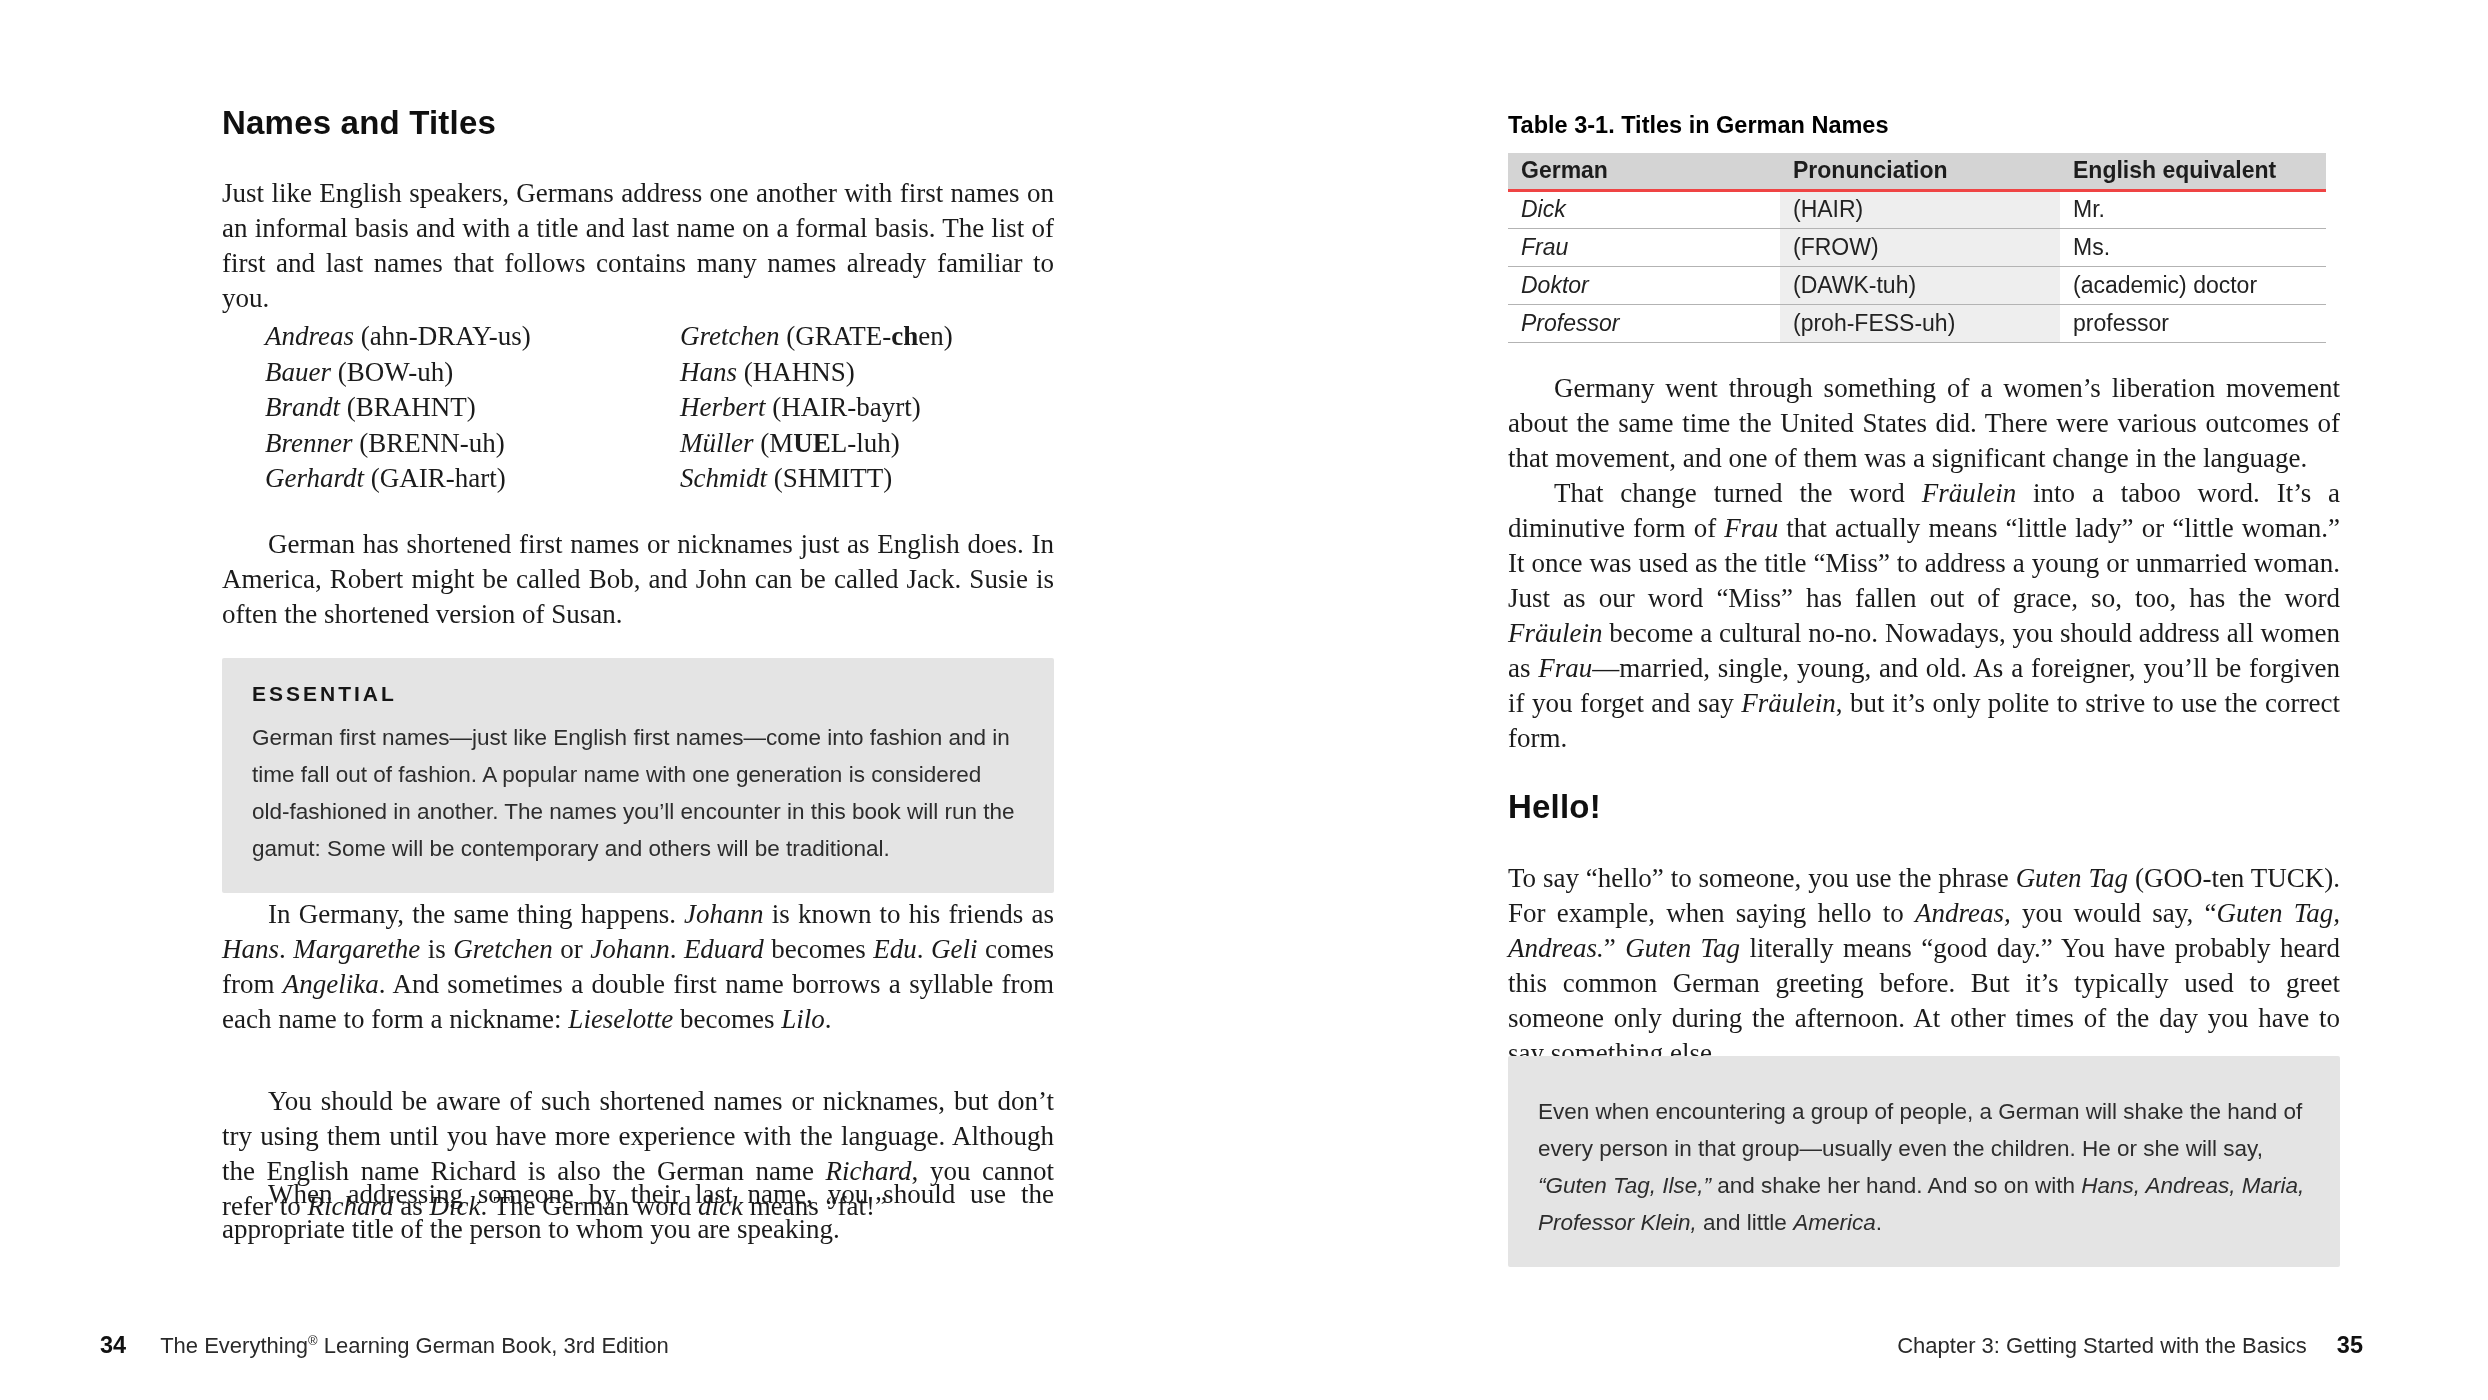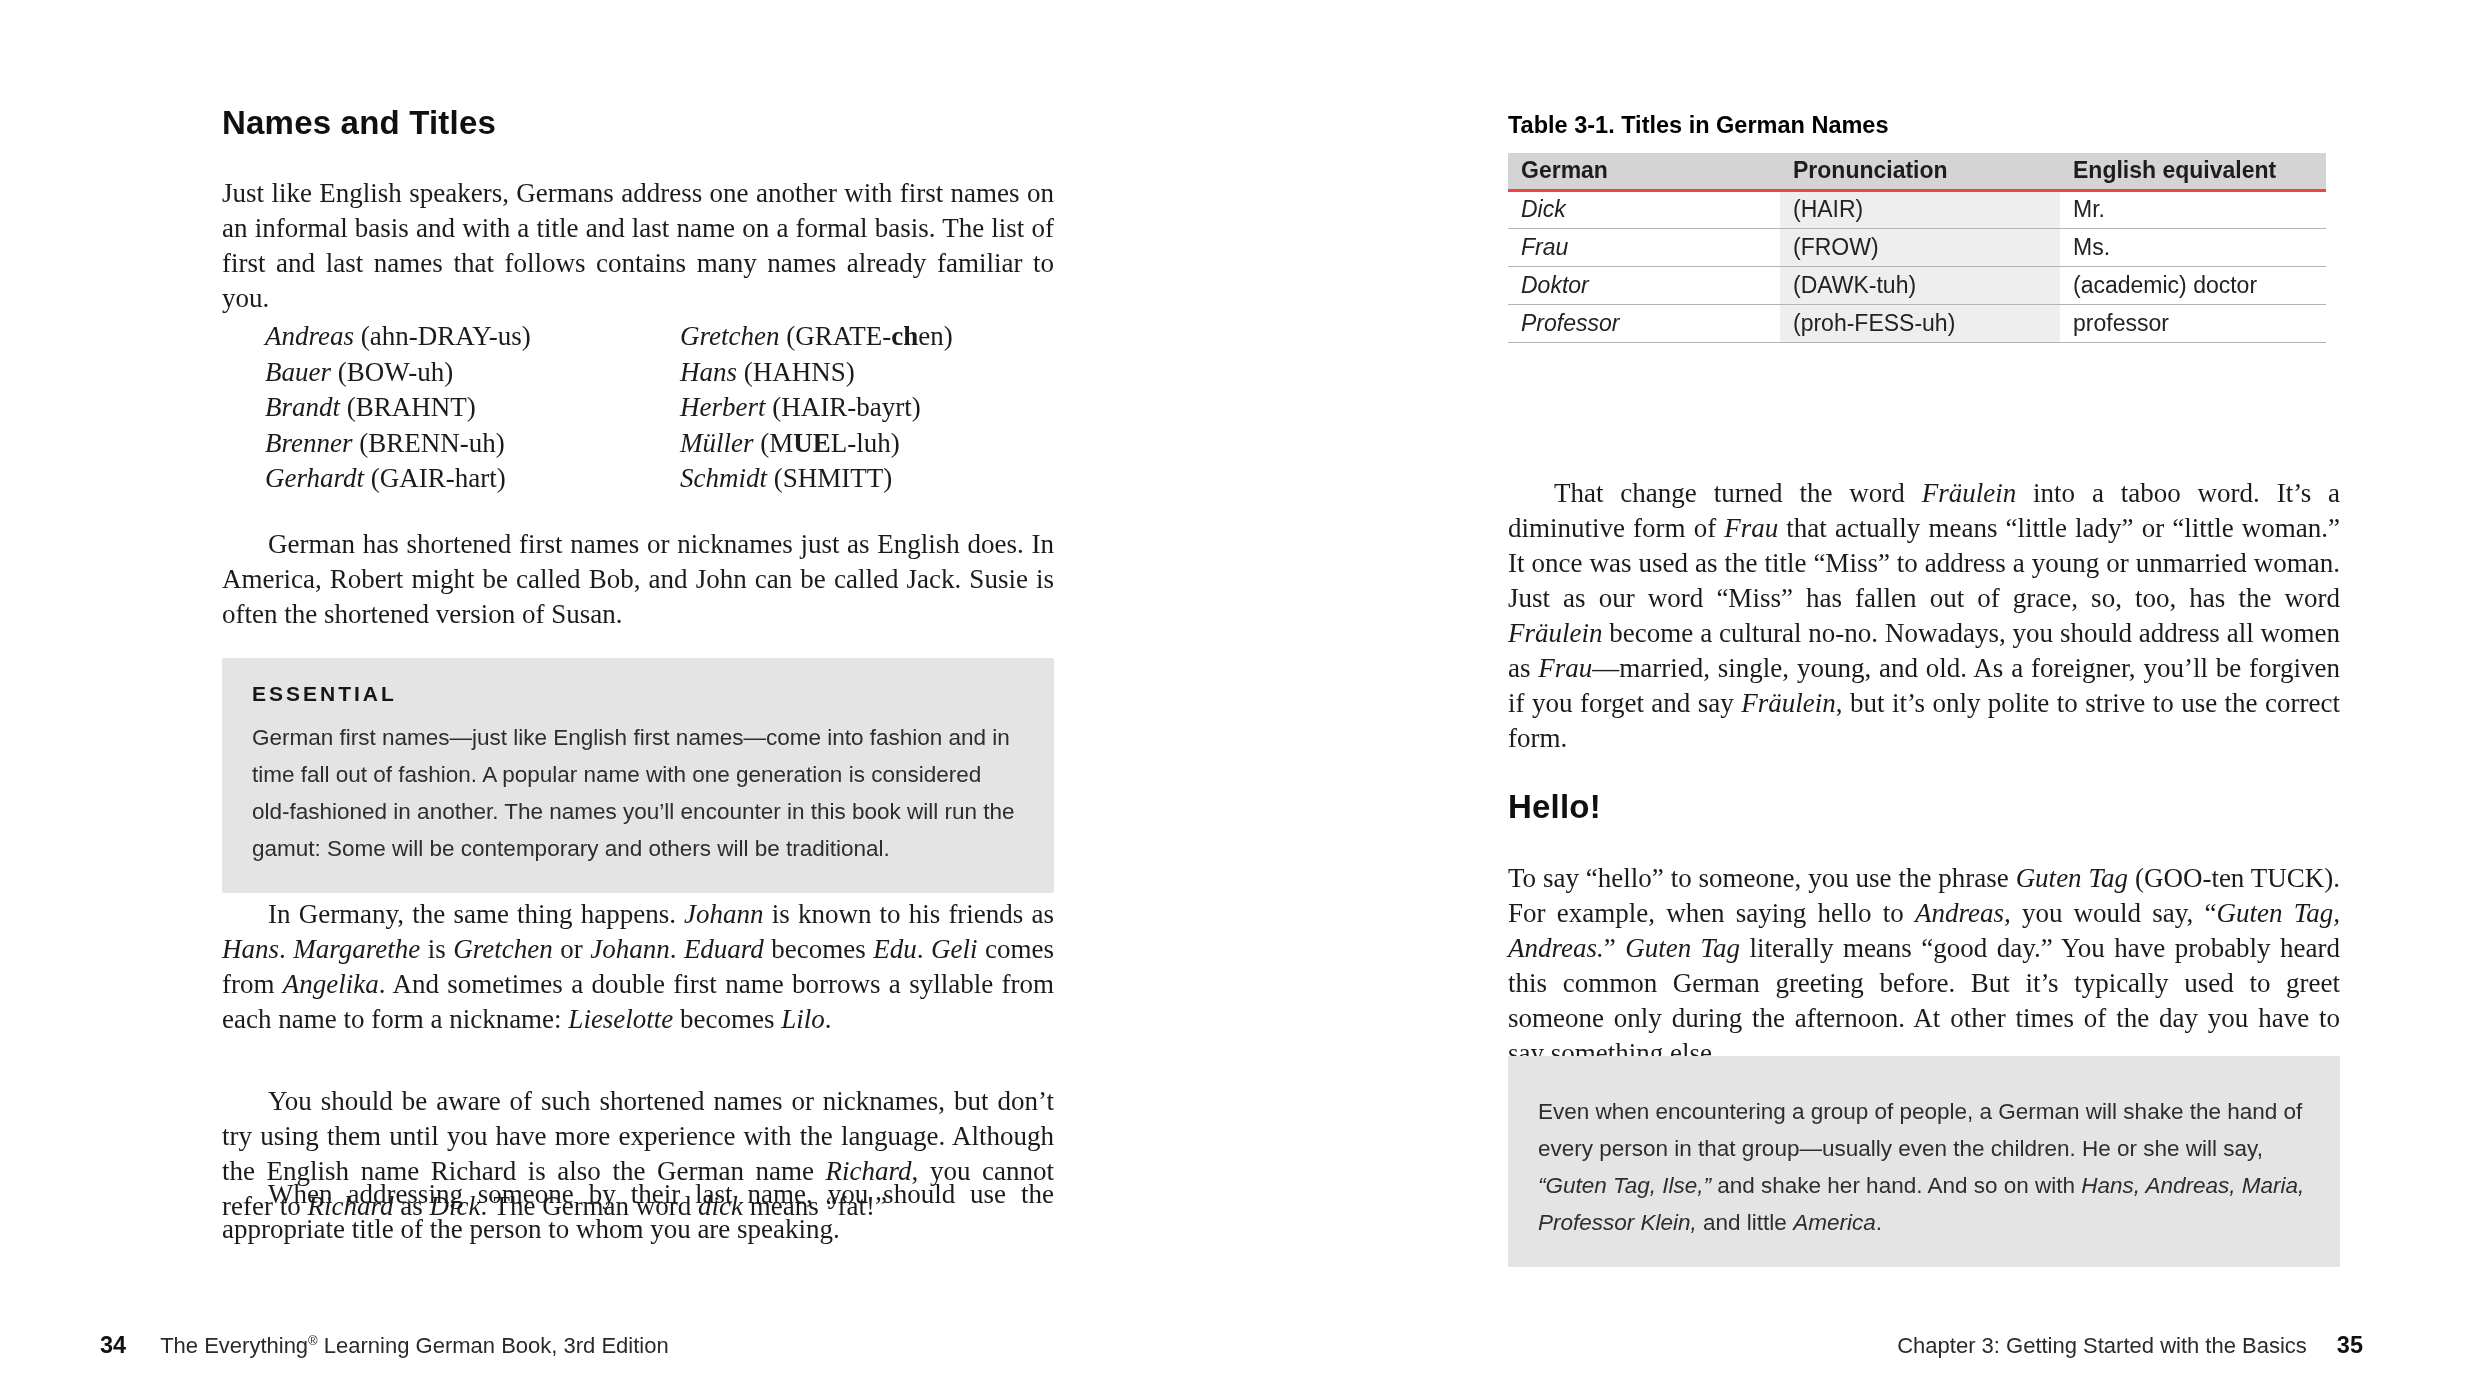--- a/index.html
+++ b/index.html
@@ -157,20 +157,21 @@
         <td>(academic) doctor</td>
       </tr>
       <tr>
         <td class="german">Professor</td>
         <td class="pron">(proh-FESS-uh)</td>
         <td>professor</td>
       </tr>
     </tbody>
   </table>
 
+  <p class="body indent abs" style="top:371px;">Germany went through something of a women’s liberation movement about the same time the United States did. There were various outcomes of that movement, and one of them was a significant change in the language.</p>
 
   <p class="body indent abs" style="top:476px;">That change turned the word <i>Fräulein</i> into a taboo word. It’s a diminutive form of <i>Frau</i> that actually means “little lady” or “little woman.” It once was used as the title “Miss” to address a young or unmarried woman. Just as our word “Miss” has fallen out of grace, so, too, has the word <i>Fräulein</i> become a cultural no-no. Nowadays, you should address all women as <i>Frau</i>—married, single, young, and old. As a foreigner, you’ll be forgiven if you forget and say <i>Fräulein</i>, but it’s only polite to strive to use the correct form.</p>
 
   <h1 class="sec-heading abs" style="top:788px;">Hello!</h1>
 
   <p class="body abs" style="top:861px;">To say “hello” to someone, you use the phrase <i>Guten Tag</i> (GOO-ten TUCK). For example, when saying hello to <i>Andreas,</i> you would say, “<i>Guten Tag, Andreas.</i>” <i>Guten Tag</i> literally means “good day.” You have probably heard this common German greeting before. But it’s typically used to greet someone only during the afternoon. At other times of the day you have to say something else.</p>
 
   <aside class="callout abs" style="top:1056px;">
     <div class="callout-body">Even when encountering a group of people, a German will shake the hand of every person in that group—usually even the children. He or she will say, <i>“Guten Tag, Ilse,”</i> and shake her hand. And so on with <i>Hans, Andreas, Maria, Professor Klein,</i> and little <i>America</i>.</div>
   </aside>

